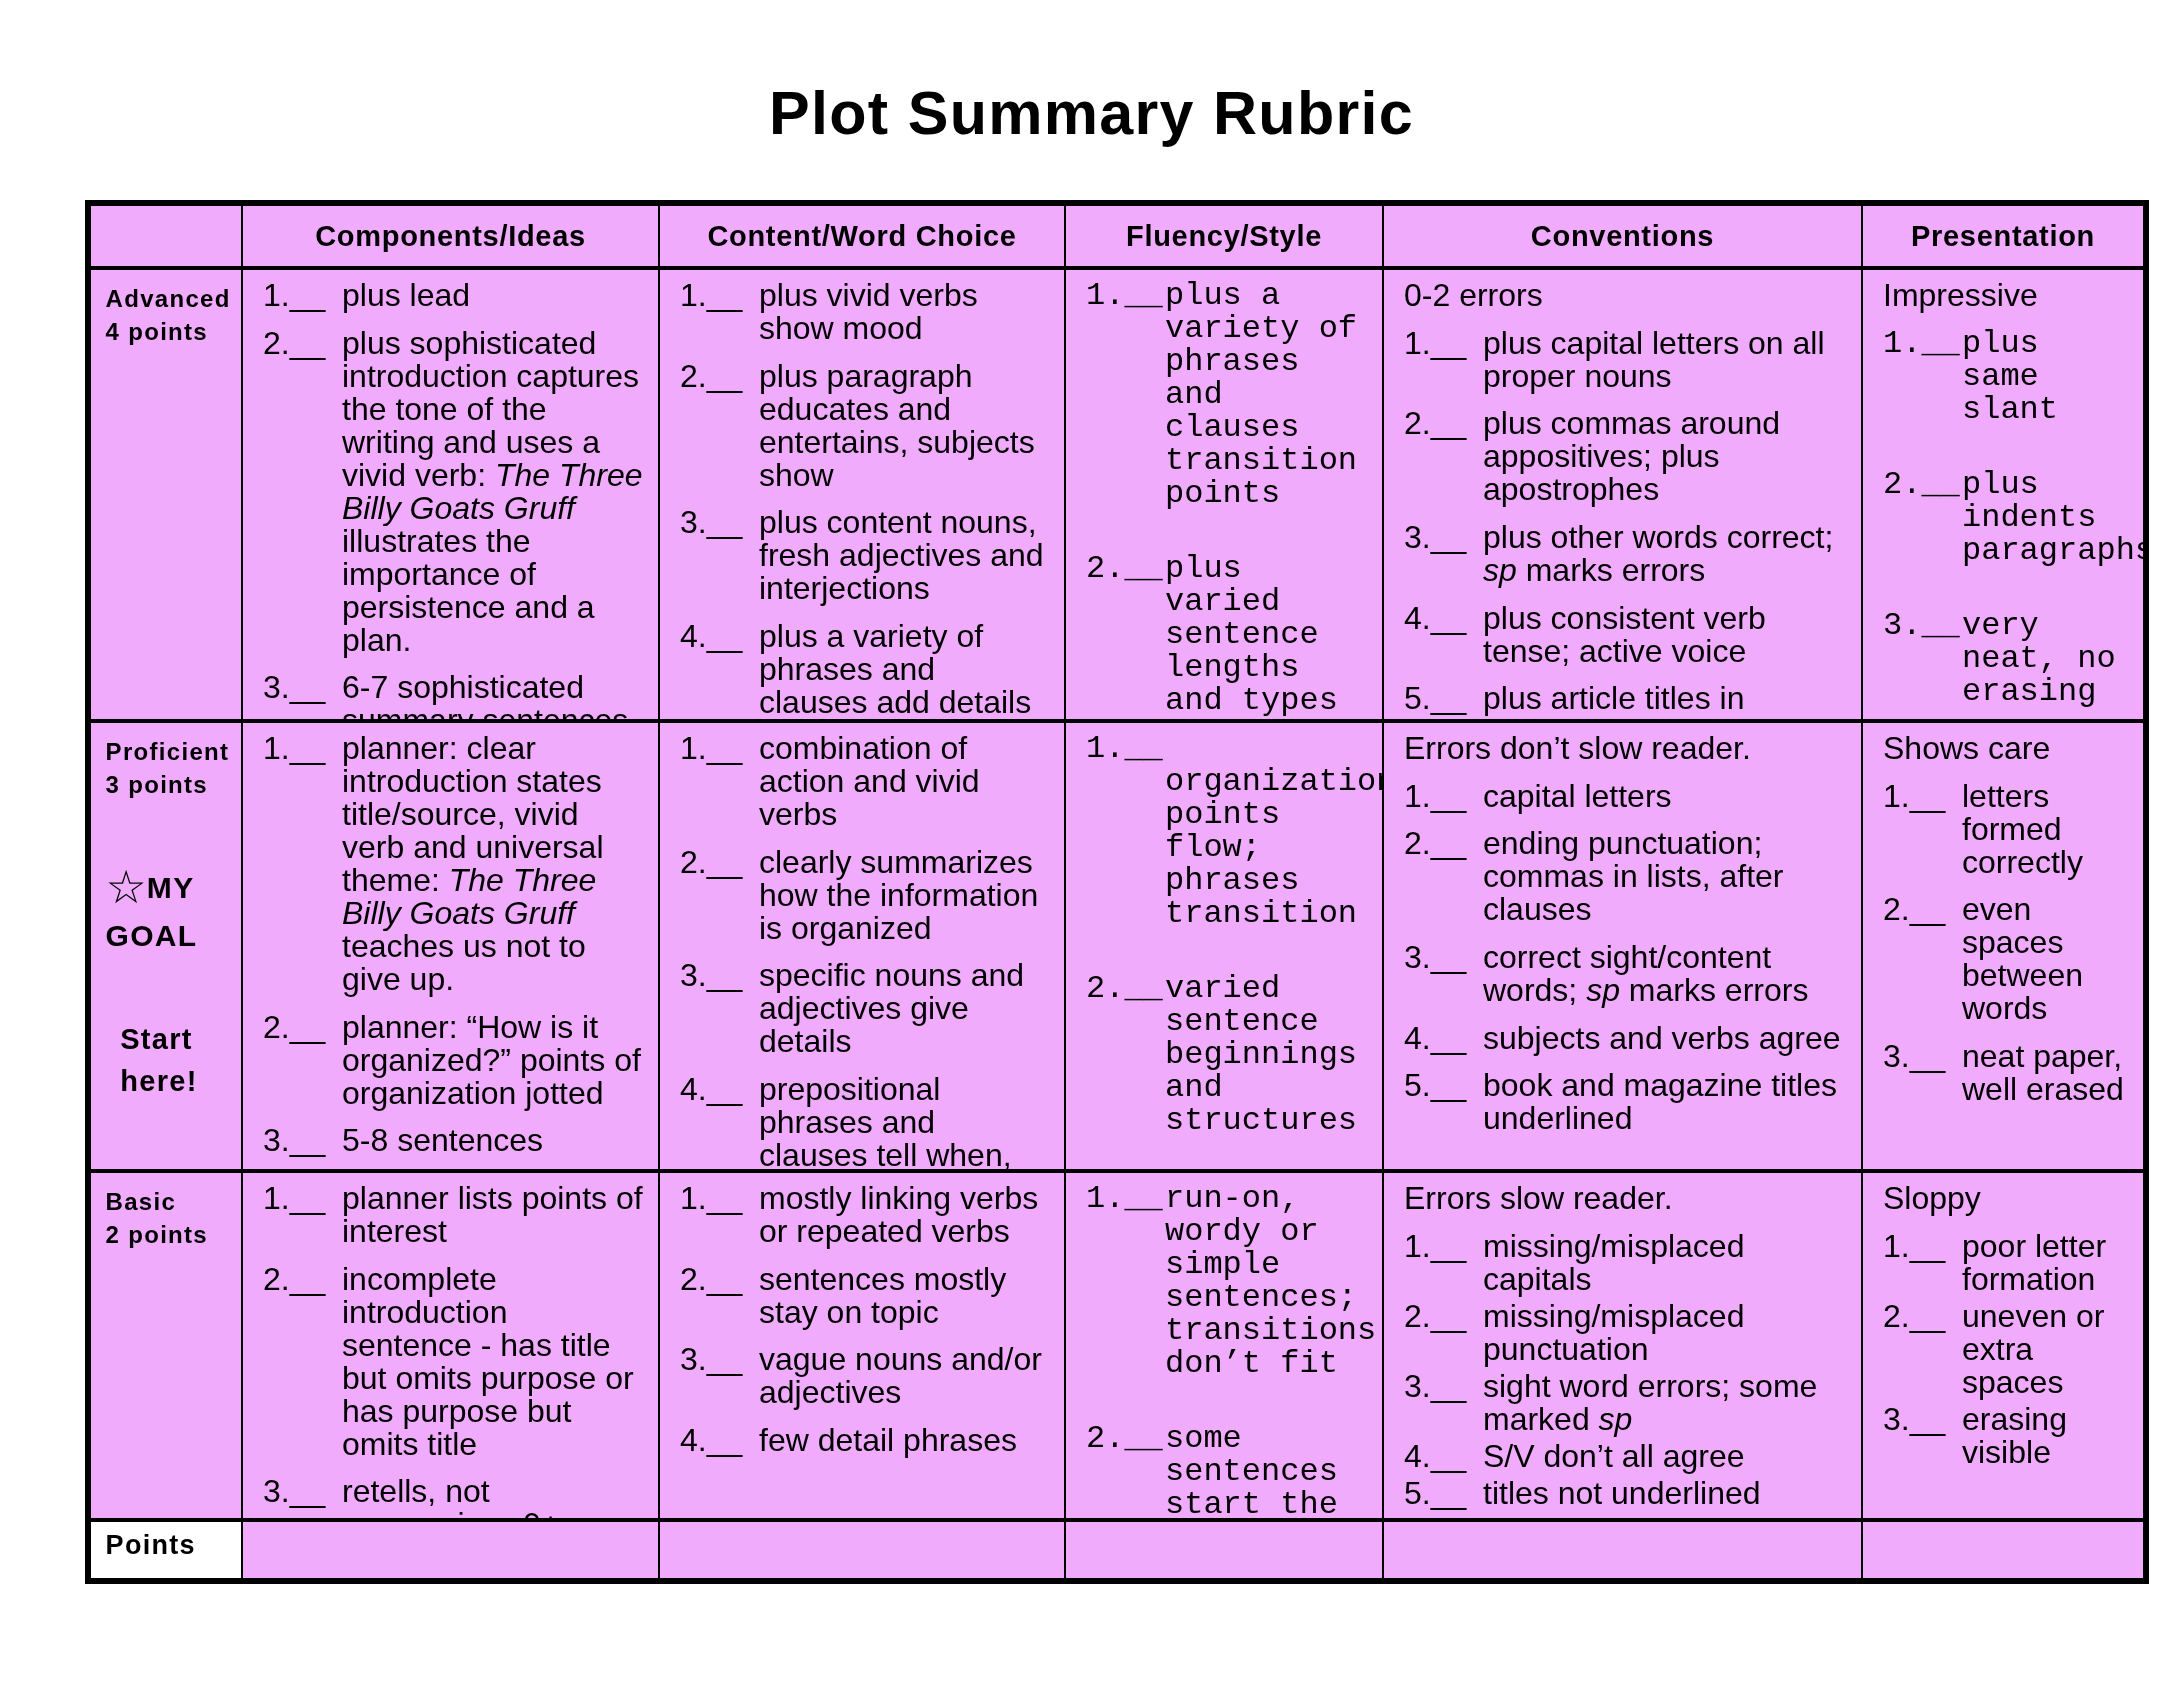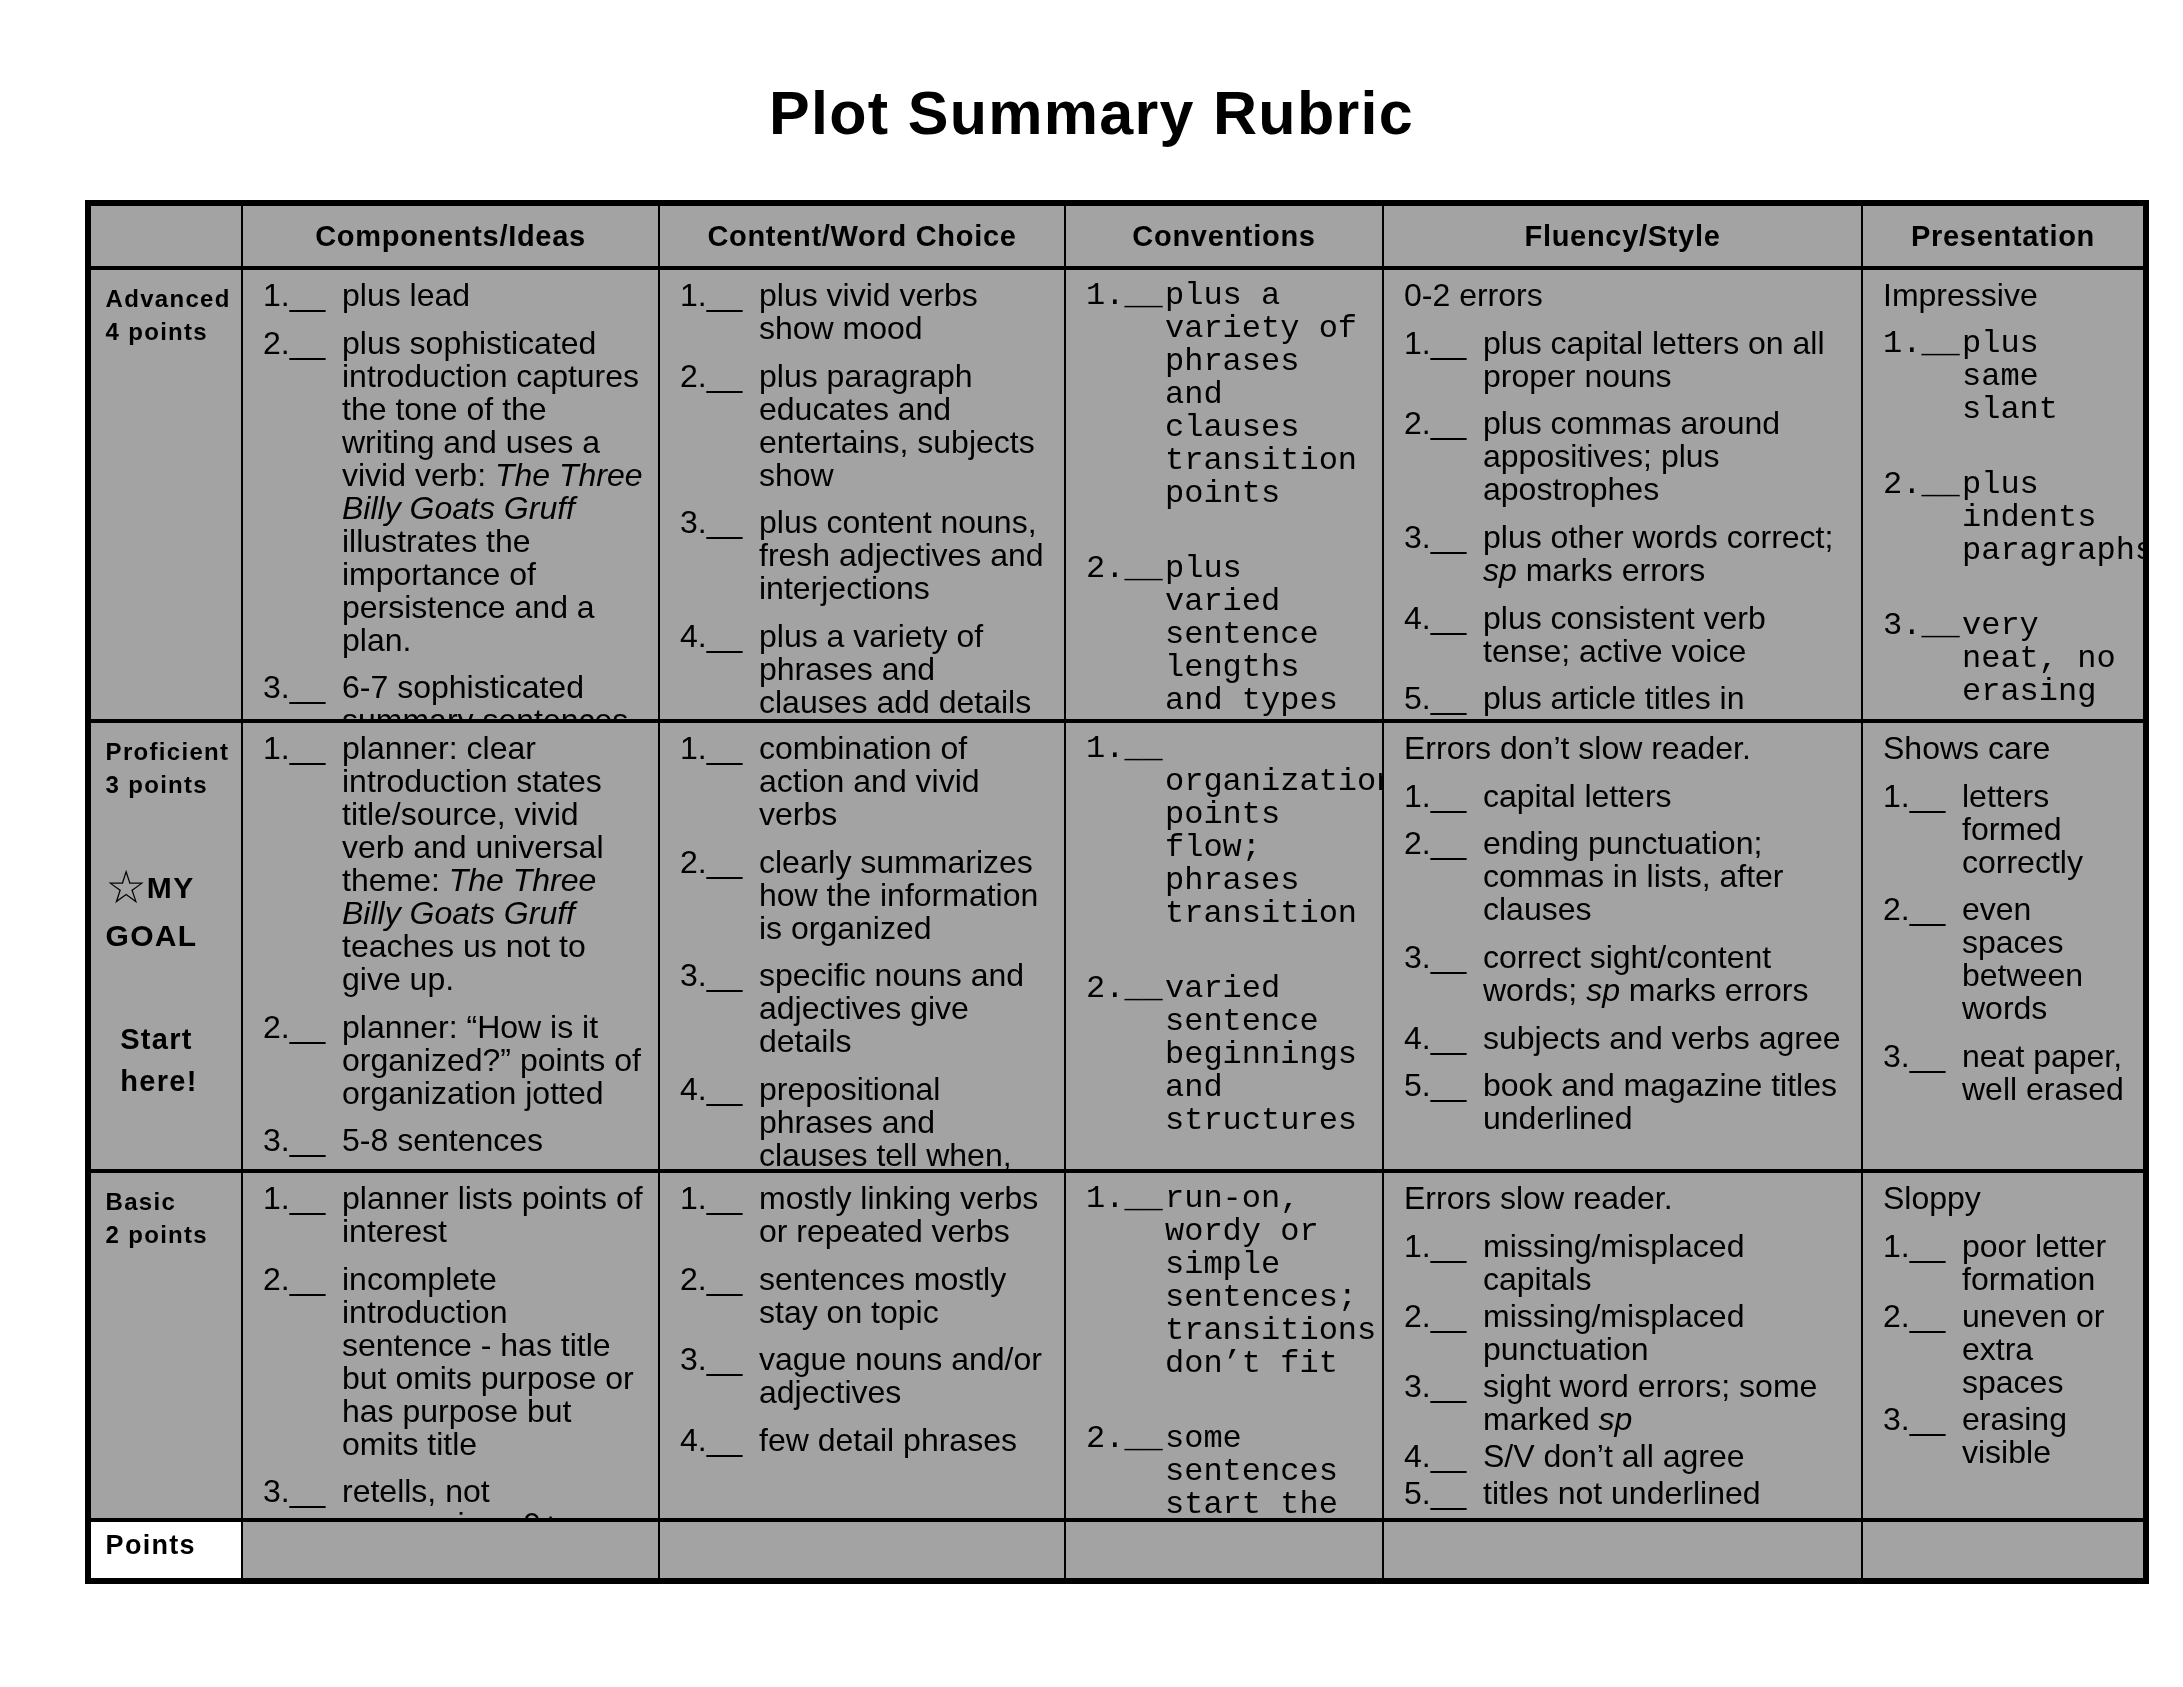--- a/index.html
+++ b/index.html
@@ -13,21 +13,21 @@
     font-size:61px;font-weight:bold;letter-spacing:1.3px;margin:0;
   }
   #rubric-table{
     position:absolute;left:85px;top:200px;
     display:grid;
     grid-template-columns:152px 417px 406px 318px 479px 280px;
     grid-template-rows:64px 453px 450px 349px 56px;
     border:6.6px solid #000;
     background:#fff;
   }
-  .cell,.hcell,.rh,.pcell{box-sizing:border-box;overflow:hidden;background:#a3a3a3;}
+  .cell,.hcell,.rh,.pcell{box-sizing:border-box;overflow:hidden;background:#f0abfc;}
   .bR{border-right:2.6px solid #000;}
   .bB{border-bottom:4.6px solid #000;}
   .hcell{
     display:flex;align-items:center;justify-content:center;
     font-weight:bold;font-size:29px;letter-spacing:0.7px;text-align:center;
   }
   .rh{padding:12px 8px 0 14.6px;font-weight:bold;font-size:24px;line-height:1.38;letter-spacing:1.3px;}
   .rh p{margin:0;}
   .rh .goal{margin-top:58px;width:139px;font-size:30px;line-height:1.25;}
   .rh .goal .star{font-size:46px;font-weight:normal;vertical-align:-5.3px;letter-spacing:0;}
@@ -53,24 +53,24 @@
 
 <div id="rubric-table">
     <div class="hcell bR bB"></div>
     <div class="hcell bR bB">
       <span>Components/Ideas</span>
     </div>
     <div class="hcell bR bB">
       <span>Content/Word Choice</span>
     </div>
     <div class="hcell bR bB">
-      <span>Conventions</span>
+      <span>Fluency/Style</span>
     </div>
     <div class="hcell bR bB">
-      <span>Fluency/Style</span>
+      <span>Conventions</span>
     </div>
     <div class="hcell bB">
       <span>Presentation</span>
     </div>
     <div class="rh bR bB">
       <p>Advanced</p>
       <p>4 points</p>
     </div>
     <div class="cell g-normal bR bB">
       <p class="item"><span class="marker">1.__</span><span>plus lead</span></p>

